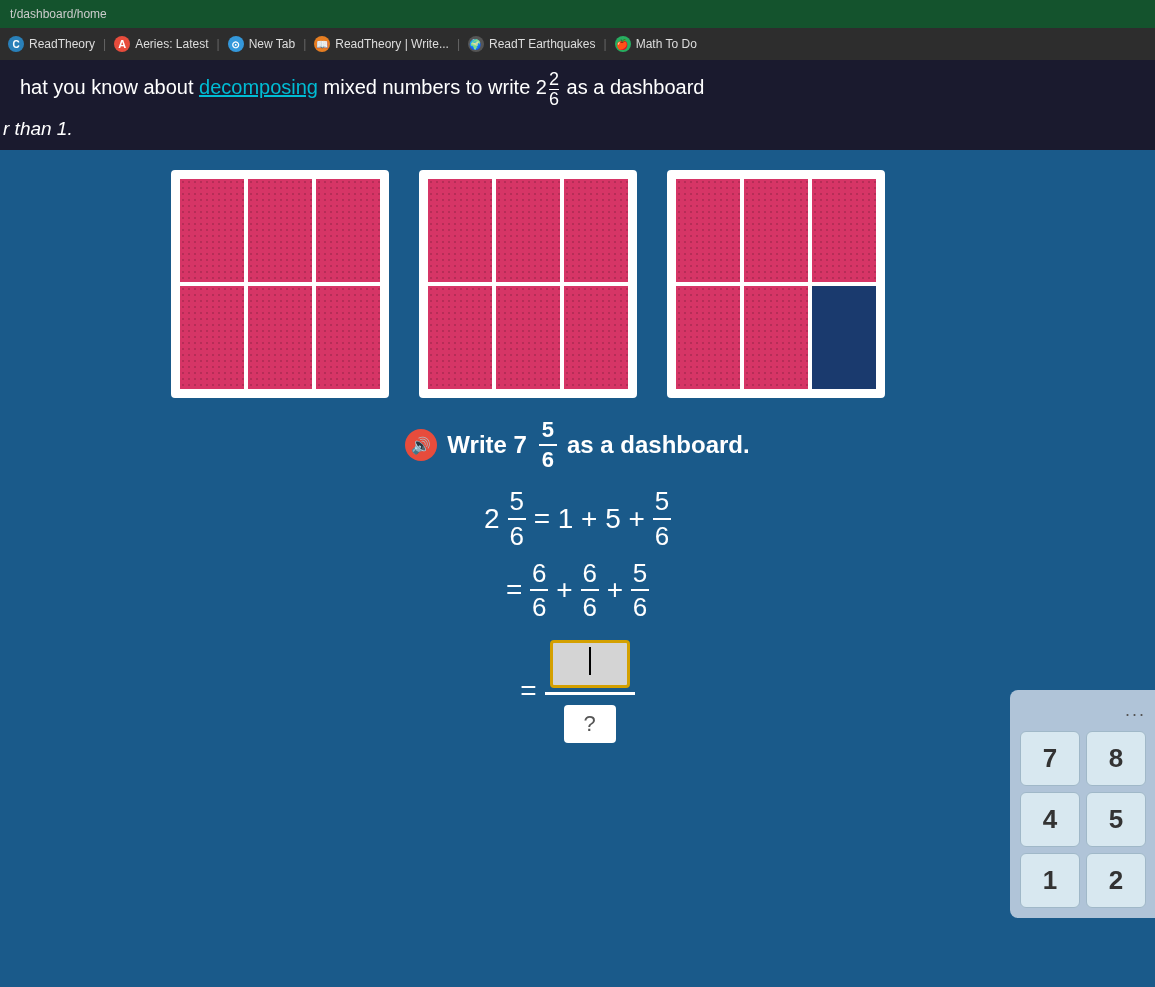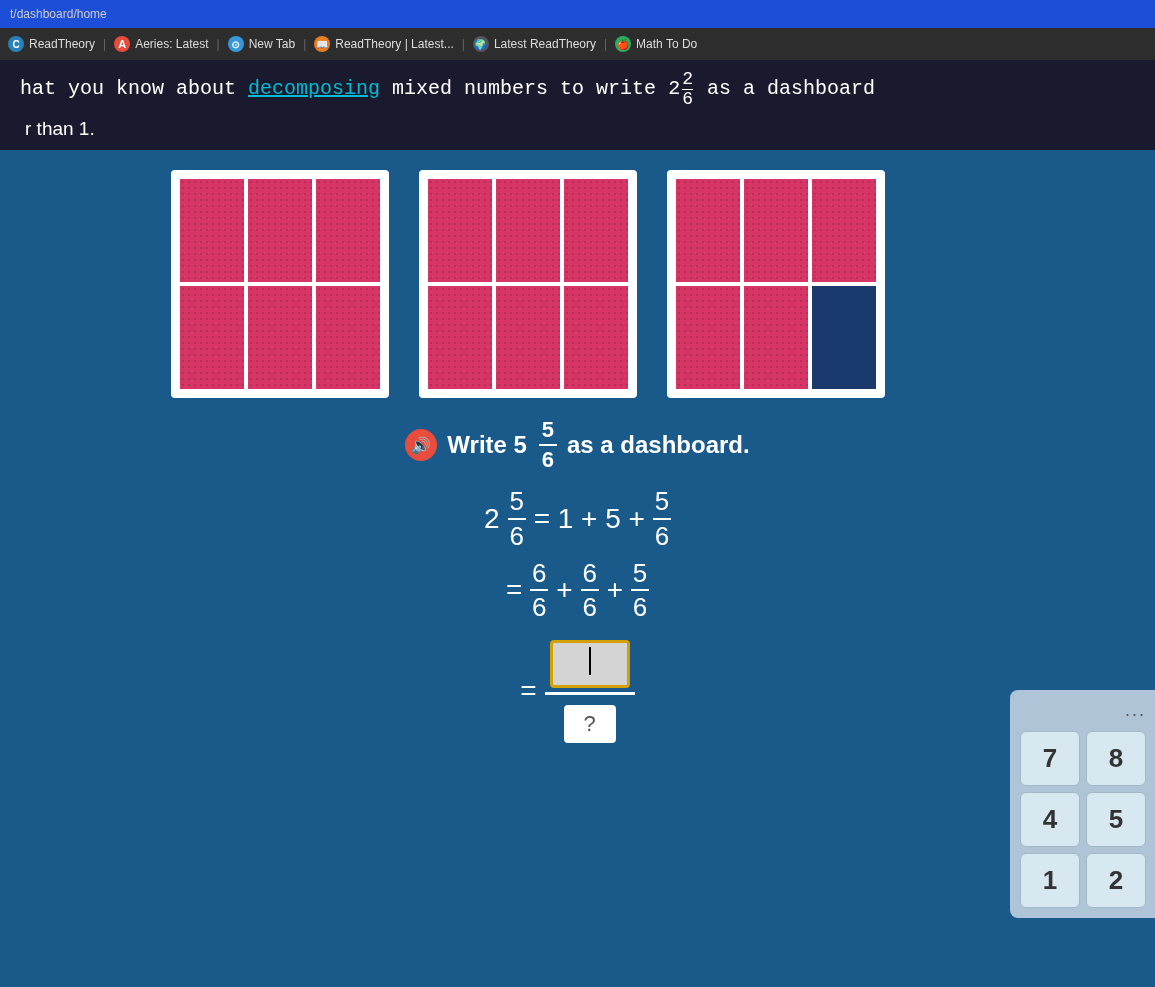--- a/index.html
+++ b/index.html
@@ -7,21 +7,21 @@
       width: 1155px;
       height: 987px;
       background: #1a5a8a;
       font-family: Arial, sans-serif;
       overflow: hidden;
       position: relative;
     }
 
     
     .browser-bar {
-      background: #1d4ed8;
+      background: #14532d;
       height: 28px;
       display: flex;
       align-items: center;
       padding: 0 10px;
       font-size: 12px;
       color: #ccc;
     }
 
     .tab-bar {
       background: #2d2d2d;
@@ -66,21 +66,20 @@
       margin: 0 2px;
     }
 
     
     .instruction-bar {
       background: #1a1a2e;
       padding: 10px 20px;
       color: white;
       font-size: 20px;
       font-weight: 500;
-      font-family: Liberation Mono, monospace;
     }
 
     .instruction-bar .decomposing {
       color: #00bcd4;
       text-decoration: underline;
     }
 
     .instruction-bar .fraction-inline {
       display: inline-flex;
       flex-direction: column;
@@ -88,23 +87,24 @@
       font-size: 18px;
       line-height: 1;
       vertical-align: middle;
       margin: 0 2px;
     }
 
     .instruction-bar .fraction-inline .frac-num { border-bottom: 1.5px solid white; padding-bottom: 1px; }
 
     .sub-instruction {
       background: #1a1a2e;
-      padding: 0 20px 10px 25px;
+      padding: 0 20px 10px 3px;
       color: white;
       font-size: 19px;
+      font-style: italic;
     }
 
     
     .main-content {
       background: #1a5a8a;
       padding: 20px 0;
       display: flex;
       flex-direction: column;
       align-items: center;
       gap: 10px;
@@ -296,26 +296,26 @@
     <span>Aeries: Latest</span>
   </div>
   <span class="tab-separator">|</span>
   <div class="tab-item">
     <span class="tab-icon newtab">⊙</span>
     <span>New Tab</span>
   </div>
   <span class="tab-separator">|</span>
   <div class="tab-item">
     <span class="tab-icon readtheory">📖</span>
-    <span>ReadTheory | Latest...</span>
+    <span>ReadTheory | Write...</span>
   </div>
   <span class="tab-separator">|</span>
   <div class="tab-item">
     <span class="tab-icon earthquakes">🌍</span>
-    <span>Latest ReadTheory</span>
+    <span>ReadT Earthquakes</span>
   </div>
   <span class="tab-separator">|</span>
   <div class="tab-item">
     <span class="tab-icon math">🍎</span>
     <span>Math To Do</span>
   </div>
 </div>
 
 <div class="instruction-bar">
   <span>hat you know about </span><span class="decomposing">decomposing</span><span> mixed numbers to write 2</span><span class="fraction-inline">
@@ -360,21 +360,21 @@
         <div class="grid-cell"></div>
         <div class="grid-cell"></div>
         <div class="grid-cell"></div>
         <div class="grid-cell empty"></div>
       </div>
     </div>
   </div>
 
   <div class="write-instruction">
     <div class="speaker-icon">🔊</div>
-    <span>Write 5</span>
+    <span>Write 7</span>
       <span class="frac" style="font-size:22px;margin-left:2px;">
         <span class="fnum">5</span>
         <span class="fden">6</span>
       </span>
       <span> as a dashboard.</span>
   </div>
 
   <div class="math-area">
 
     <div class="equation-line">

